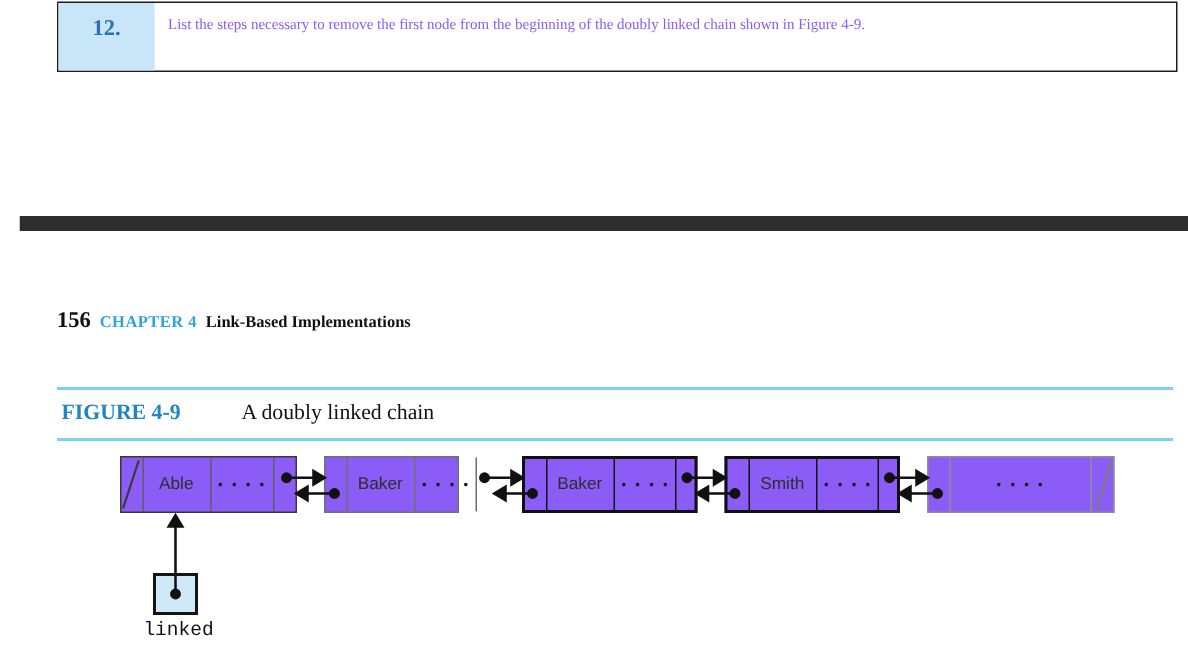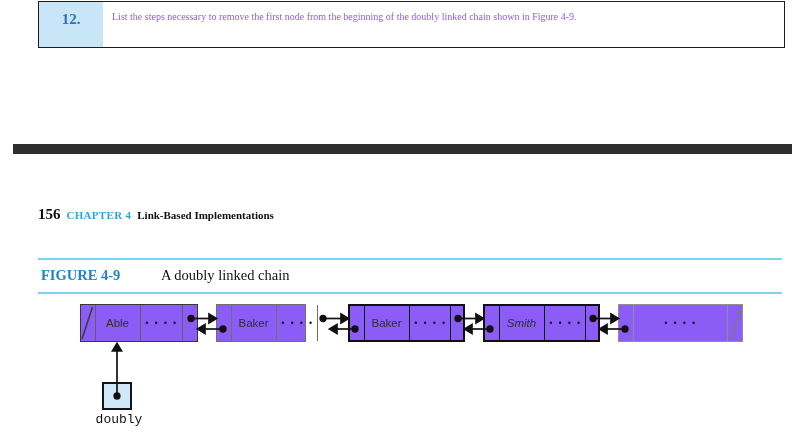--- a/index.html
+++ b/index.html
@@ -48,21 +48,21 @@
     font-family:"Liberation Sans", sans-serif; font-size:11.5px; color:#2e2e2e;
   }
   .cell-data {
     flex:1; display:flex; align-items:center; justify-content:center;
     font-family:"DejaVu Sans", sans-serif; font-size:8px; letter-spacing:4.5px;
     padding-left:4px; color:#111;
   }
   .n0 { left:67px;  width:118px; border:1.6px solid #383838; } .n0 .cell { border-right:1.2px solid #5f5f5f; }
   .n1 { left:203px; width:90px; border:1.6px solid #6f6f6f; } .n1 .cell { border-right:1.2px solid #6f6f6f; }
   .n2 { left:335px; width:117px; border:2.4px solid #101010; } .n2 .cell { border-right:1.7px solid #101010; }
-  .n3 { left:470px; width:117px; border:2.4px solid #101010;font-style:italic; } .n3 .cell { border-right:1.7px solid #101010; }
+  .n3 { left:470px; width:117px; border:2.4px solid #101010; } .n3 .cell { border-right:1.7px solid #101010; }
   .n4 { left:605px; width:125px; border:1.6px solid #8f8f8f; } .n4 .cell { border-right:1.2px solid #8f8f8f; }
   .node .cell:last-child { border-right:none; }
 
   
   .headptr-box {
     position:absolute; left:89px; top:382px; width:30px; height:28px; box-sizing:border-box;
     background:var(--pointer-box-fill,#cfe9f9); border:2px solid #141414;
   }
   .headptr-label {
     position:absolute; left:75px; top:412px; width:62px; text-align:center;
@@ -122,21 +122,21 @@
     <div class="cell cell-data">••••</div>
     <div class="cell cell-ptr"></div>
   </div>
   <div class="node n4">
     <div class="cell cell-ptr"></div>
     <div class="cell cell-data">••••</div>
     <div class="cell cell-ptr"></div>
   </div>
 
   <div class="headptr-box"></div>
-  <div class="headptr-label">doubly</div>
+  <div class="headptr-label">linked</div>
 
   <svg class="diagram-svg" width="792" height="438" viewBox="0 0 792 438">
     <g stroke="#111" stroke-width="1.7" fill="#111">
 
       <line x1="69" y1="339" x2="79.5" y2="307" stroke="#3a3a3a" stroke-width="1.5"></line>
 
       <line x1="718" y1="339" x2="728" y2="307" stroke="#7a7a7a" stroke-width="1.5"></line>
 
       <circle cx="178" cy="318.5" r="2.8"></circle>
       <circle cx="310" cy="318.5" r="2.8"></circle>

